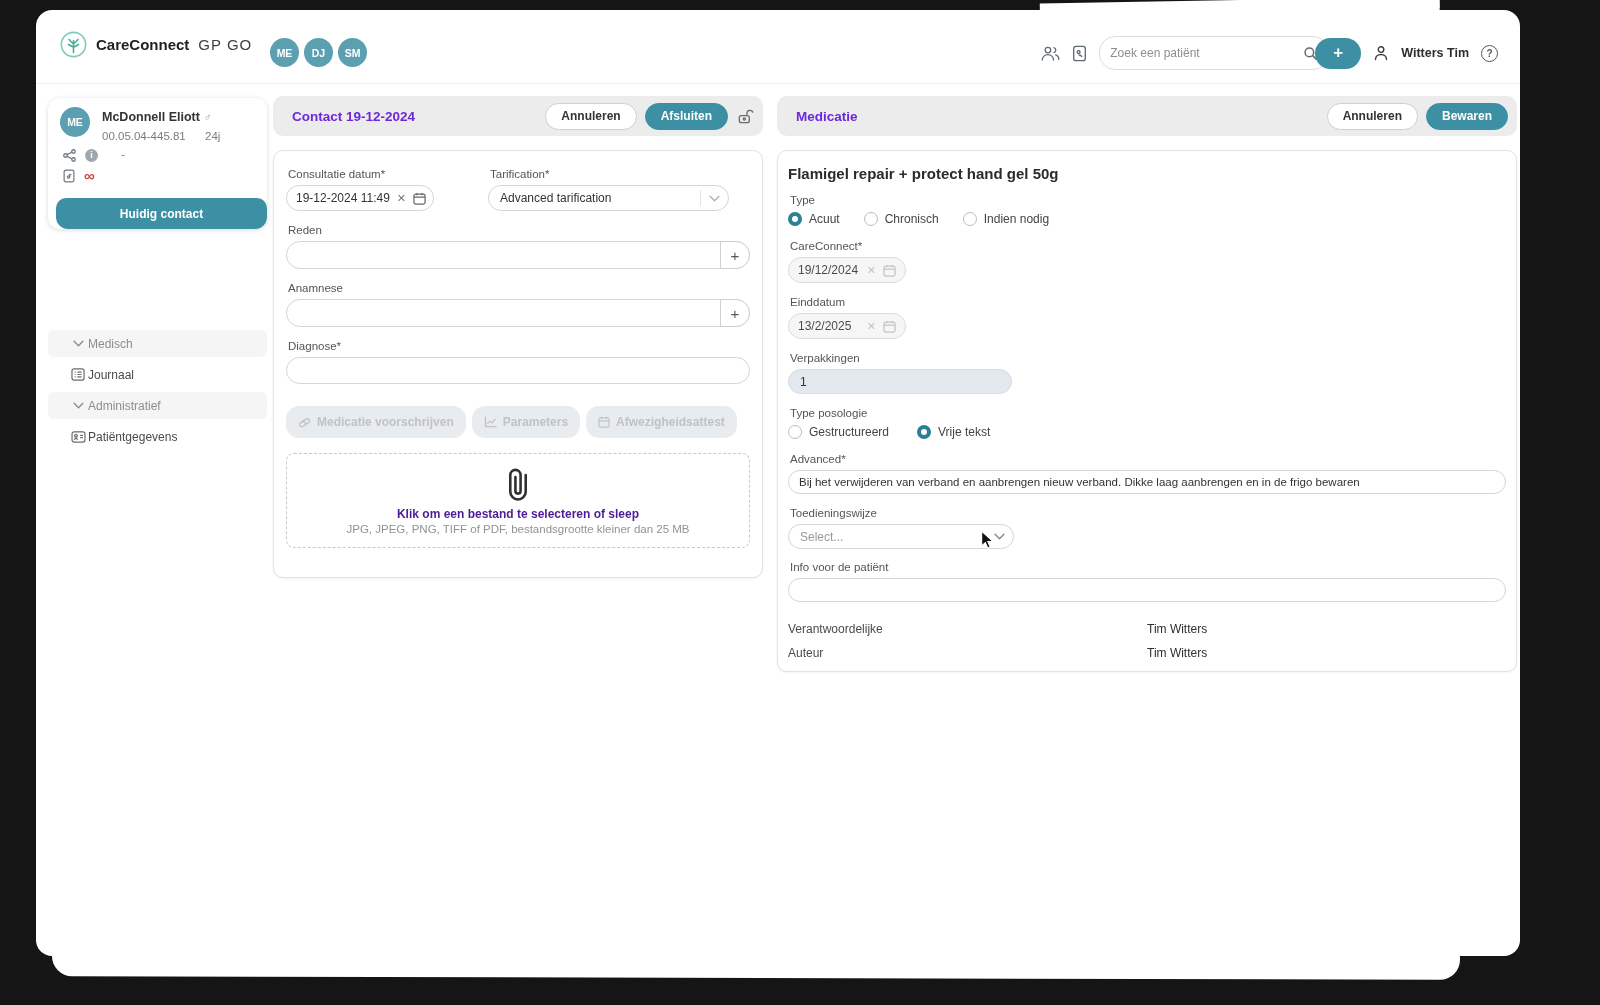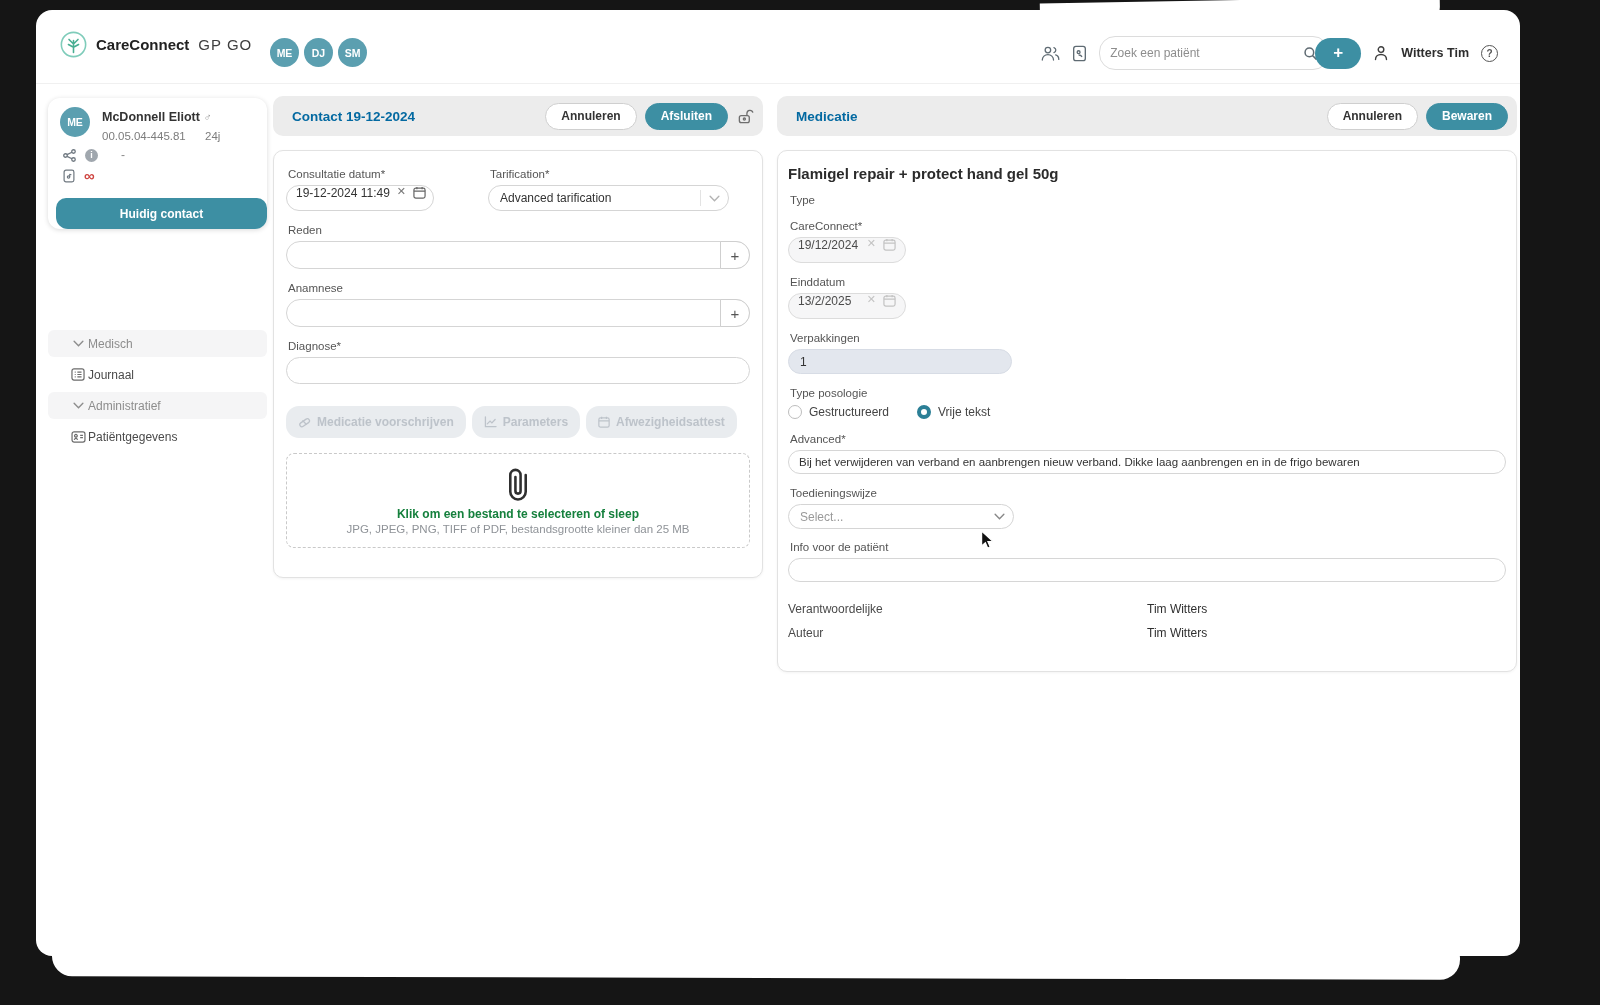--- a/index.html
+++ b/index.html
@@ -43,49 +43,49 @@
   .menu{margin-top:101px}
   .mitem{height:27px;border-radius:6px;display:flex;align-items:center;margin-bottom:4px;cursor:pointer}
   .mitem .mico{width:20px;margin-left:20px;display:flex;align-items:center;justify-content:center}
   .mitem .mlabel{font-size:12px}
   .mitem.shaded{background:#f5f5f6}
   .mitem.shaded .mlabel{color:#8d8d8d}
   .mitem.plain .mlabel{color:#4a4a4a}
 
   
   .phead{height:40px;background:#ececec;border-radius:10px;display:flex;align-items:center;padding:0 9px 0 19px}
-  .phead .ptitle{font-size:13.5px;font-weight:bold;color:#0369a1;flex:1}
+  .phead .ptitle{font-size:13.5px;font-weight:bold;color:#6d28d9;flex:1}
   .btn{height:27px;padding:0 15px;border-radius:15px;font-size:12px;font-weight:600;display:flex;align-items:center;justify-content:center;cursor:pointer}
   .btn.outline{background:#fff;border:1px solid #cfcfcf;color:#333}
   .btn.teal{background:#3d8fa3;color:#fff;border:1px solid #3d8fa3}
   .pbody{margin-top:14px;background:#fff;border:1px solid #e2e2e2;border-radius:10px;box-shadow:0 1px 3px rgba(0,0,0,.05)}
   .flabel{font-size:11.5px;color:#555;margin:0 0 5px 2px}
 
   
   .panel-mid{position:absolute;left:237px;top:86px;width:490px}
   .panel-mid .pbody{height:428px;padding:17px 12px}
   .row2col{display:flex}
   .f1{width:148px}
   .f2{width:241px;margin-left:54px}
-  .datebox{height:26px;border:1px solid #d5d5d5;border-radius:13px;display:flex;align-items:flex-start;padding:0 9px;gap:7px;background:#fff}
+  .datebox{height:26px;border:1px solid #d5d5d5;border-radius:13px;display:flex;align-items:center;padding:0 9px;gap:7px;background:#fff}
   .datebox .dval{font-size:12px;color:#333;flex:1;white-space:nowrap}
   .xmark{font-size:11px;color:#777;cursor:pointer;line-height:1}
   .selectbox{height:26px;border:1px solid #d5d5d5;border-radius:13px;display:flex;align-items:center;background:#fff;cursor:pointer}
   .selectbox .sval{font-size:12px;color:#333;flex:1;padding-left:11px}
   .selectbox .sdiv{width:1px;align-self:stretch;background:#e3e3e3;margin:4px 0}
   .selectbox .chev{margin:0 8px}
   .fgroup{margin-top:13px}
   .plusfield{position:relative;height:28px}
   .plusfield input{position:absolute;left:0;top:0;width:100%;height:28px;border:1px solid #d5d5d5;border-radius:14px;padding:0 38px 0 11px;font-size:12px;color:#333;font-family:inherit;outline:none}
   .fieldplus{position:absolute;right:0;top:0;width:30px;height:28px;background:#fff;border:1px solid #cfcfcf;border-radius:0 14px 14px 0;display:flex;align-items:center;justify-content:center;font-size:15px;color:#555;cursor:pointer}
   .plaininput{width:100%;height:27px;border:1px solid #d5d5d5;border-radius:14px;padding:0 11px;font-size:12px;color:#333;font-family:inherit;outline:none}
   .actions{display:flex;gap:6px;margin-top:22px}
   .btn-dis{height:21px;border-radius:13px;background:#e9ecef;color:#bdc3ca;font-size:12px;display:flex;align-items:center;gap:6px;padding:16px 12px;font-weight:600}
   .upload{margin-top:15px;border:1.5px dashed #c9c9c9;border-radius:8px;height:95px;display:flex;flex-direction:column;align-items:center;justify-content:center;gap:2px;cursor:pointer}
-  .upload .utitle{font-size:12px;font-weight:bold;color:#15803d;margin-top:3px}
+  .upload .utitle{font-size:12px;font-weight:bold;color:#4c1d95;margin-top:3px}
   .upload .usub{font-size:11.5px;color:#8f9398}
 
   
   .panel-right{position:absolute;left:741px;top:86px;width:740px}
   .panel-right .pbody{height:522px;padding:14px 10px 0 10px}
   .drugtitle{font-size:15px;font-weight:bold;color:#2b2b2b}
   .radiorow{display:flex;align-items:center;margin-top:6px}
   .radioitem{display:flex;align-items:center;gap:7px;margin-right:24px;cursor:pointer}
   .radio{width:14px;height:14px;border:1.5px solid #bdbdbd;border-radius:50%;background:#fff;flex:none}
   .radio.on{border:4.5px solid #2b7f96}
@@ -361,20 +361,34 @@
     <div class="phead">
       <span class="ptitle">Medicatie</span>
       <span class="btn outline" style="margin-right:8px">Annuleren</span>
       <span class="btn teal">Bewaren</span>
     </div>
 
     <div class="pbody">
       <div class="drugtitle">Flamigel repair + protect hand gel 50g</div>
 
       <div class="flabel mt12">Type</div>
+      <div class="radiorow">
+        <span class="radioitem">
+          <span class="radio on"></span>
+          <span class="rlabel">Acuut</span>
+        </span>
+        <span class="radioitem">
+          <span class="radio"></span>
+          <span class="rlabel">Chronisch</span>
+        </span>
+        <span class="radioitem">
+          <span class="radio"></span>
+          <span class="rlabel">Indien nodig</span>
+        </span>
+      </div>
 
       <div class="flabel mt14">CareConnect*</div>
       <div class="datebox disabled">
         <span class="dval">19/12/2024</span>
         <span class="xmark">✕</span>
         <span>
           <svg width="13" height="13" viewBox="0 0 14 14" fill="none" stroke="#c3c3c3" stroke-width="1.3" stroke-linejoin="round">
             <rect x="1" y="2.2" width="12" height="10.8" rx="2"></rect>
               <path d="M4.2 1v2.4M9.8 1v2.4M1 5.6h12"></path>
           </svg>

